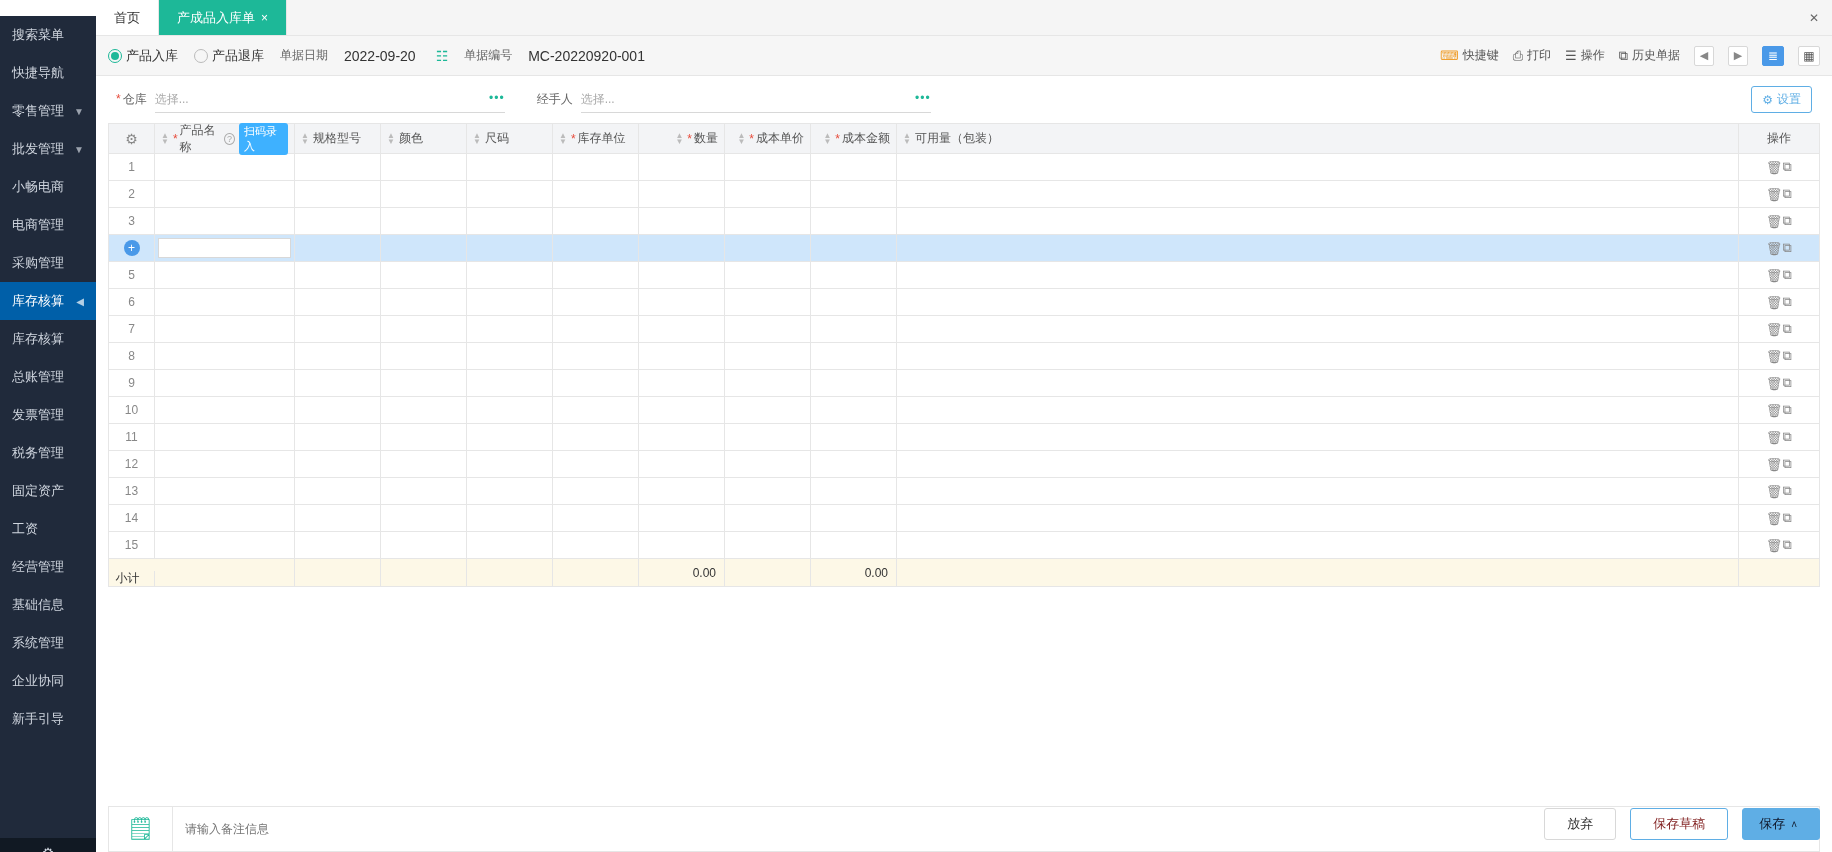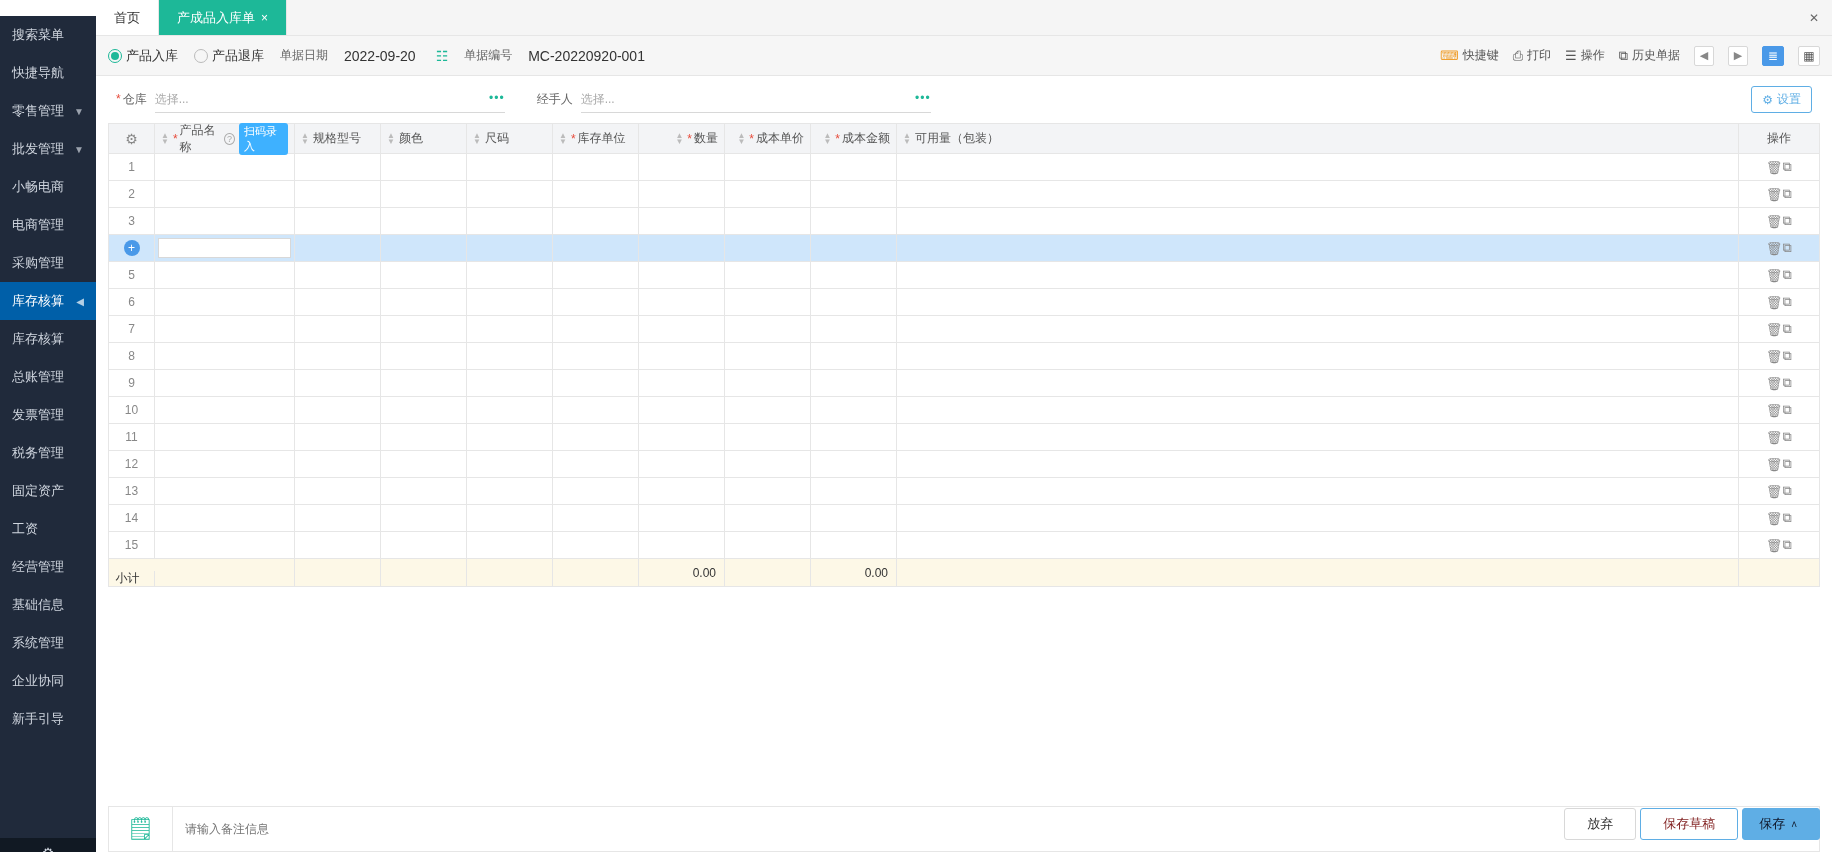--- a/index.html
+++ b/index.html
@@ -54,21 +54,21 @@
 .gb-cell input.rowinput { width:calc(100% - 6px); height:20px; border:1px solid #d8d8d8; background:#fff; font-size:12px; padding:0 4px;}
 .add-circle { width:16px; height:16px; border-radius:50%; background:#4a99e8; color:#fff; display:flex; align-items:center; justify-content:center; font-size:12px;}
 .act-ic { color:#888; font-size:13px; cursor:pointer;}
 .subtotal-row { display:flex; height:28px; background:#fdf8e7; border:1px solid #e6e6e6; border-top:none;}
 .subtotal-row .gb-cell { justify-content:flex-end; padding-right:8px; color:#333;}
 .subtotal-row .gb-cell.idx { justify-content:center;margin-top:12px;}
 .remark-bar { margin:12px 12px 0; border:1px solid #e6e6e6; display:flex; height:46px;}
 .remark-icon-cell { width:64px; border-right:1px solid #e6e6e6; display:flex; align-items:center; justify-content:center;}
 .remark-icon-cell .cal { color:#1db898; font-size:22px;}
 .remark-input { flex:1; border:none; padding:0 12px; font-size:12px; color:#999;}
-.foot-btns { position:absolute; right:12px; bottom:12px; display:flex; gap:4px;}
+.foot-btns { position:absolute; right:12px; bottom:12px; display:flex; gap:14px;}
 .btn { height:32px; padding:0 22px; border:1px solid #d8d8d8; border-radius:3px; background:#fff; display:flex; align-items:center; cursor:pointer; font-size:13px;}
 .btn.outline-b { border-color:#5faee5; color:#7f1d1d;}
 .btn.primary { background:#5faee5; border-color:#5faee5; color:#0f172a;padding-left:16px;}
 .btn .chev { margin-left:6px; font-size:10px;}
 
 .c-idx{width:46px;} .c-name{width:140px;} .c-spec{width:86px;} .c-color{width:86px;} .c-size{width:86px;} .c-unit{width:86px;} .c-qty{width:86px;} .c-price{width:86px;} .c-amount{width:86px;} .c-avail{width:560px; flex:1;} .c-ops{width:80px; border-right:none;}
 .gh-cell.c-ops,.gb-cell.c-ops{justify-content:center;}
 .gh-cell.c-idx{justify-content:center;}
 .gear-head { font-size:14px; color:#888;}
 </style>

